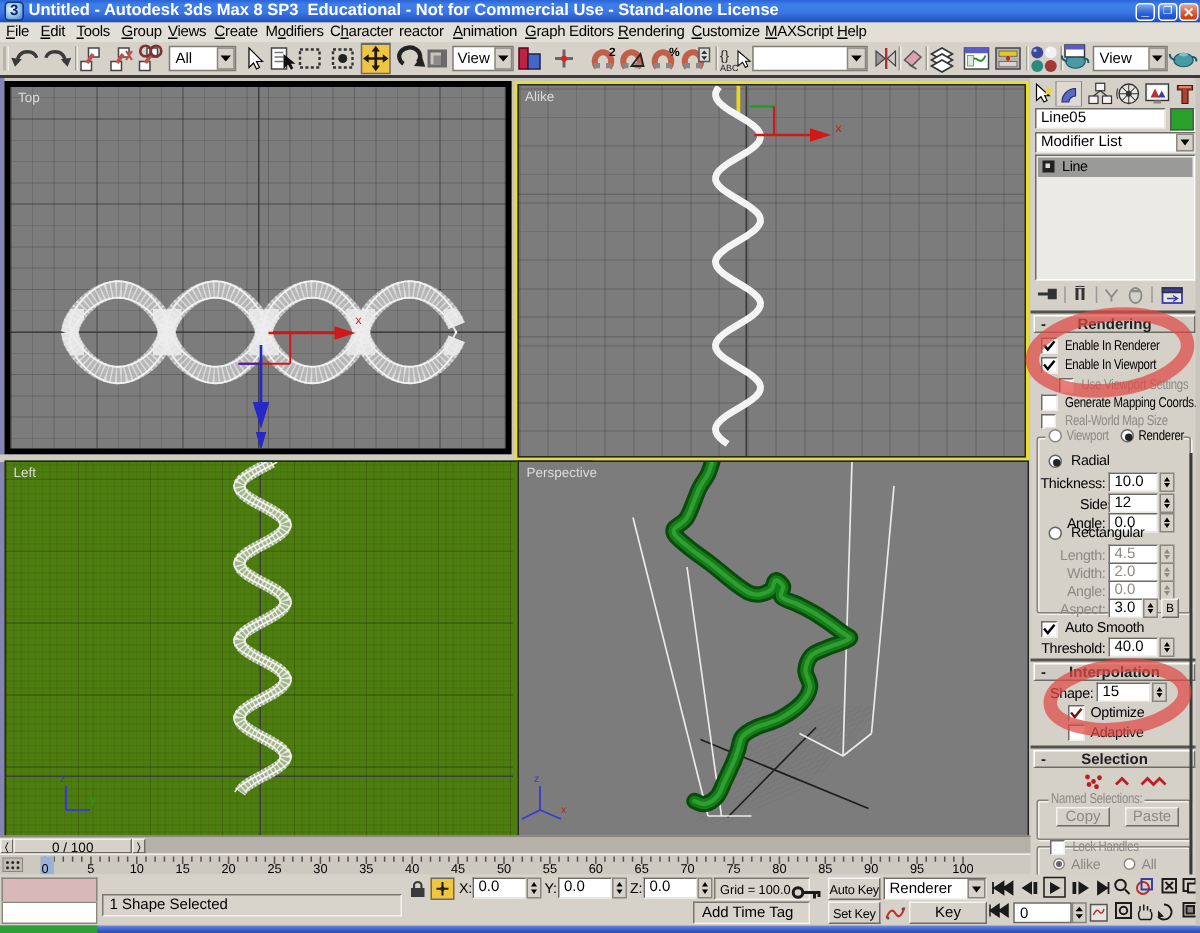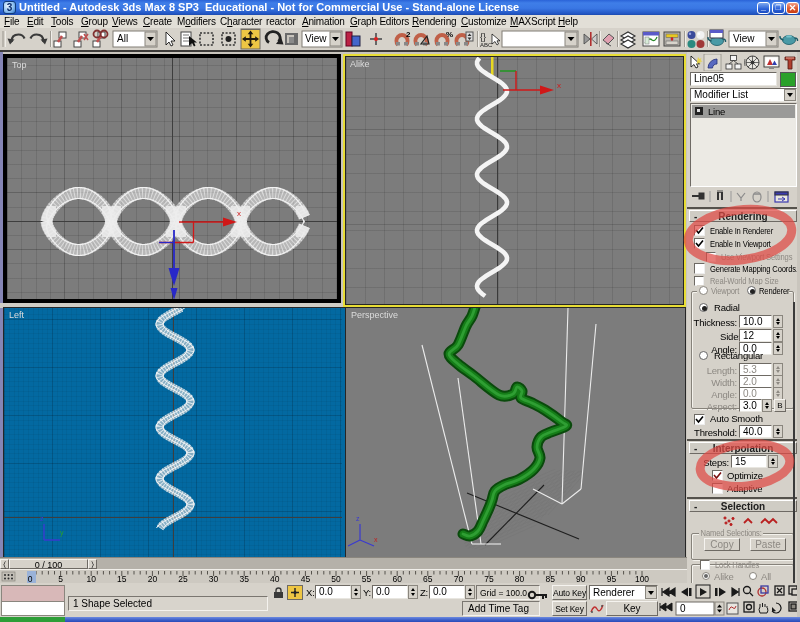--- a/index.html
+++ b/index.html
@@ -258,21 +258,21 @@
     <text x="10" y="451" fill="#3a3ad0">z</text>
             <text x="30" y="465" fill="#c02020">x</text>
     <path d="M14,470 L30,470" stroke="#c02020" stroke-width="1.4"></path>
    </g>
   </svg>
  </div>
 </div>
 
 <div class="abs" style="left:0;top:251px;width:343px;height:5px;background:#cfccc4;"></div>
 
-<div class="abs" style="left:3px;top:255px;width:392px;height:252px;background:#0369a1;border:1px solid #262626;overflow:hidden;">
+<div class="abs" style="left:3px;top:255px;width:392px;height:252px;background:#4d7c0f;border:1px solid #262626;overflow:hidden;">
  <div class="abs" style="left:0;top:0;width:338px;height:252px;background:
    repeating-linear-gradient(90deg, rgba(0,0,0,0.05) 0 1px, transparent 1px 4.8px),
    repeating-linear-gradient(0deg, rgba(0,0,0,0.05) 0 1px, transparent 1px 4.8px),
    repeating-linear-gradient(90deg, rgba(0,0,0,0.13) 0 1px, transparent 1px 48px),
    repeating-linear-gradient(0deg, rgba(0,0,0,0.13) 0 1px, transparent 1px 48px);"></div>
  <div class="abs" style="left:169px;top:0;width:1px;height:252px;background:#3e3e3e;"></div>
  <div class="abs" style="left:0;top:209px;width:338px;height:1px;background:#3e3e3e;"></div>
  <div class="vplabel" style="left:5px;top:2px;">Left</div>
  <svg class="abs" style="left:0;top:0;" width="338" height="252" viewBox="0 0 338 252">
   <g fill="none">
@@ -464,21 +464,21 @@
  <div class="abs spin" style="left:86px;top:263px;height:13px;"></div>
  <div class="abs lbl" style="left:0px;top:279px;width:50px;text-align:right;padding-left:33px;">Sides:</div>
  <div class="abs fld" style="left:52px;top:277px;width:33px;height:13px;">12</div>
  <div class="abs spin" style="left:86px;top:277px;height:13px;"></div>
  <div class="abs lbl" style="left:0px;top:292px;width:50px;text-align:right;">Angle:</div>
  <div class="abs fld" style="left:52px;top:290px;width:33px;height:13px;">0.0</div>
  <div class="abs spin" style="left:86px;top:290px;height:13px;"></div>
  <div class="abs" style="left:12px;top:299px;width:9px;height:9px;border-radius:50%;background:#fff;border:1px solid #666;"></div>
  <div class="abs lbl" style="left:27px;top:298px;">Rectangular</div>
  <div class="abs glbl" style="left:0px;top:313px;width:50px;text-align:right;">Length:</div>
- <div class="abs fld" style="left:52px;top:311px;width:33px;height:13px;color:#8d8983;">5.3</div>
+ <div class="abs fld" style="left:52px;top:311px;width:33px;height:13px;color:#8d8983;">4.5</div>
  <div class="abs spin gspin" style="left:86px;top:311px;height:13px;"></div>
  <div class="abs glbl" style="left:0px;top:325px;width:50px;text-align:right;">Width:</div>
  <div class="abs fld" style="left:52px;top:323px;width:33px;height:13px;color:#8d8983;">2.0</div>
  <div class="abs spin gspin" style="left:86px;top:323px;height:13px;"></div>
  <div class="abs glbl" style="left:0px;top:337px;width:50px;text-align:right;">Angle:</div>
  <div class="abs fld" style="left:52px;top:335px;width:33px;height:13px;color:#8d8983;">0.0</div>
  <div class="abs spin gspin" style="left:86px;top:335px;height:13px;"></div>
  <div class="abs glbl" style="left:0px;top:349px;width:50px;text-align:right;">Aspect:</div>
  <div class="abs fld" style="left:52px;top:347px;width:23px;height:13px;">3.0</div>
  <div class="abs spin" style="left:75px;top:347px;height:13px;"></div>
@@ -488,21 +488,21 @@
  <svg class="abs" style="left:7px;top:362px;" width="11" height="11">
       <path d="M2,5 L4.5,8 L9,2.5" stroke="#000" stroke-width="1.6" fill="none"></path>
     </svg>
  <div class="abs lbl" style="left:23px;top:361px;">Auto Smooth</div>
  <div class="abs lbl" style="left:0px;top:375px;width:50px;text-align:right;">Threshold:</div>
  <div class="abs fld" style="left:52px;top:373px;width:33px;height:13px;">40.0</div>
  <div class="abs spin" style="left:86px;top:373px;height:13px;"></div>
 
  <div class="abs" style="left:0;top:387px;width:113px;height:2px;background:#55524c;"></div>
  <div class="abs rollhdr" style="left:2px;top:390px;width:108px;height:12px;"><span style="position:absolute;left:4px;top:0;">-</span>Interpolation</div>
- <div class="abs lbl" style="left:0px;top:405px;width:42px;text-align:right;">Steps:</div>
+ <div class="abs lbl" style="left:0px;top:405px;width:42px;text-align:right;">Shape:</div>
  <div class="abs fld" style="left:44px;top:403px;width:36px;height:13px;">15</div>
  <div class="abs spin" style="left:81px;top:403px;height:13px;"></div>
  <div class="abs cb" style="left:25px;top:418px;"></div>
  <svg class="abs" style="left:25px;top:418px;" width="11" height="11">
       <path d="M2,5 L4.5,8 L9,2.5" stroke="#7a1010" stroke-width="1.6" fill="none"></path>
     </svg>
  <div class="abs lbl" style="left:40px;top:418px;">Optimize</div>
  <div class="abs cb" style="left:25px;top:431px;"></div>
  <div class="abs lbl" style="left:40px;top:431px;">Adaptive</div>
 

